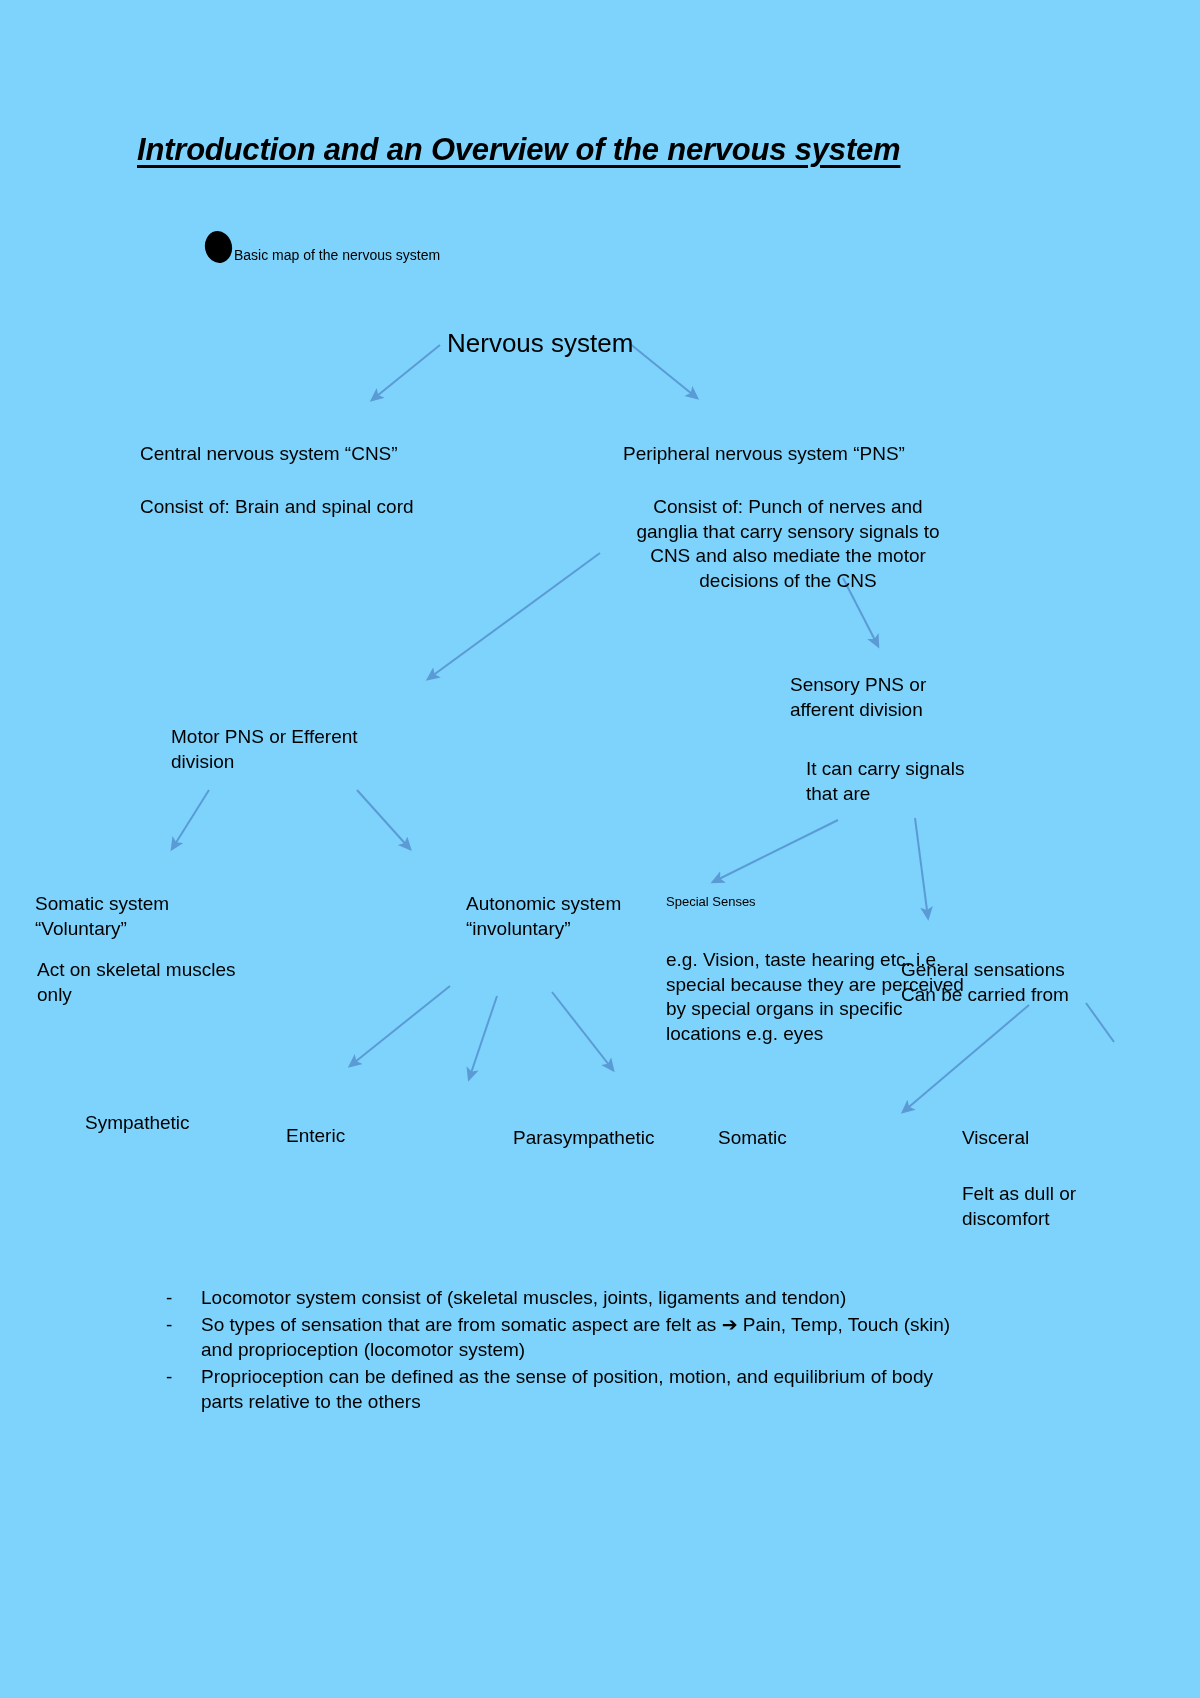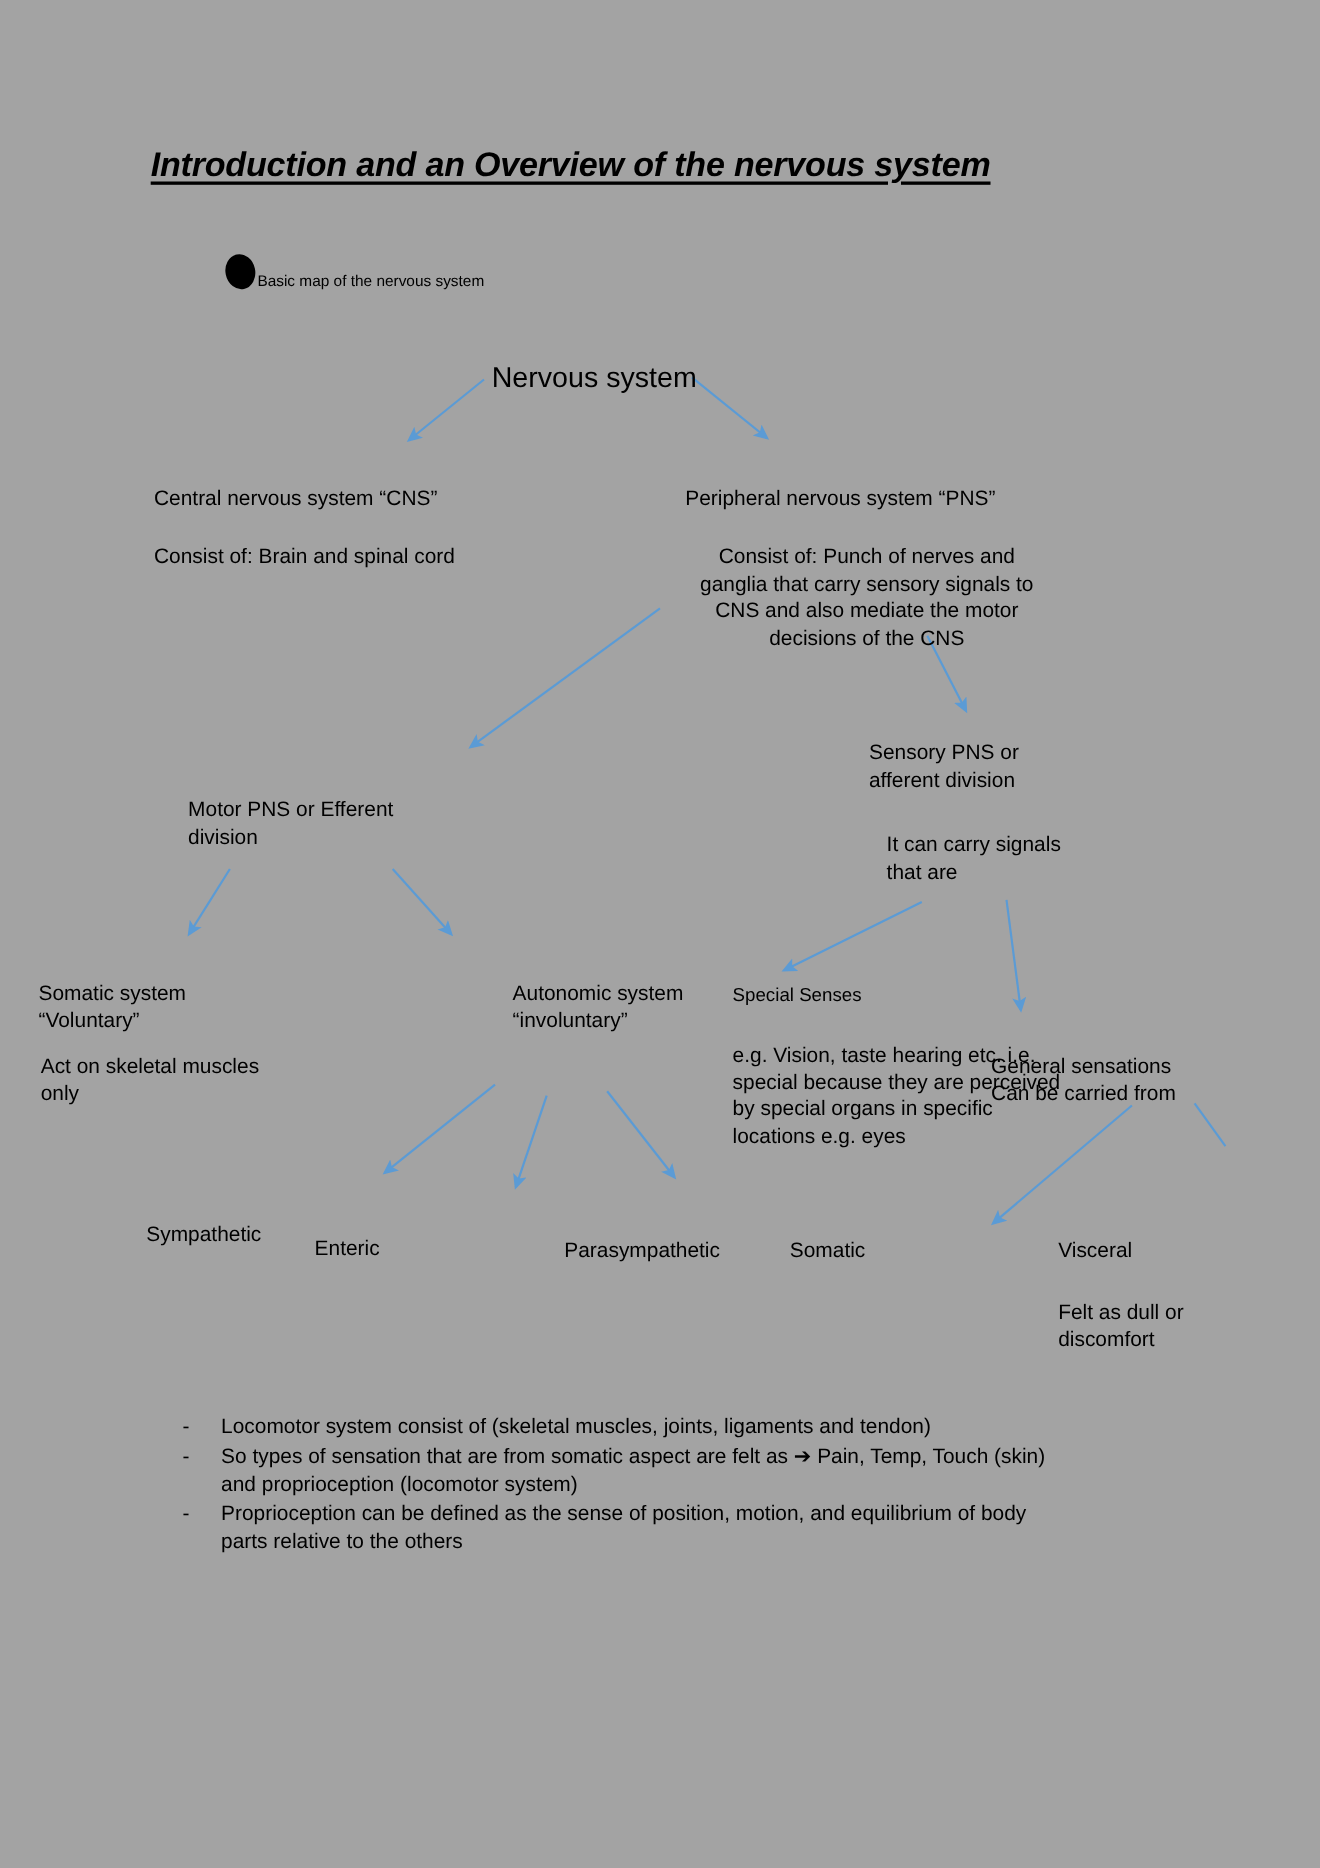--- a/index.html
+++ b/index.html
@@ -4,21 +4,21 @@
 <style>
   html, body {
     margin: 0;
     padding: 0;
     background: #ffffff;
   }
   #page {
     position: relative;
     width: 1200px;
     height: 1698px;
-    background: #a3a3a3;
+    background: #7dd3fc;
     font-family: "Liberation Sans", sans-serif;
     color: #000000;
     overflow: hidden;
   }
   .arrow-layer {
     position: absolute;
     left: 0;
     top: 0;
     width: 1200px;
     height: 1698px;
@@ -80,27 +80,27 @@
 
   
   #node-motor      { left: 171px; top: 725px; font-size: 19px; width: 230px; }
   #node-sensory    { left: 790px; top: 673px; font-size: 19px; width: 200px; }
   #node-carry      { left: 806px; top: 757px; font-size: 19px; width: 190px; }
 
   
   #node-somatic-sys   { left: 35px;  top: 876px; font-size: 19px; width: 210px; margin-top: 16px; }
   #node-somatic-act   { left: 37px;  top: 958px; font-size: 19px; width: 200px; }
   #node-autonomic     { left: 466px; top: 892px; font-size: 19px; width: 160px; }
-  #node-special       { left: 666px; top: 894px; font-size: 17px; white-space: nowrap; text-align: center; }
+  #node-special       { left: 666px; top: 894px; font-size: 13px; white-space: nowrap; text-align: center; }
   #node-special-desc  { left: 666px; top: 948px; font-size: 19px; width: 300px; }
   #node-general       { left: 901px; top: 958px; font-size: 19px; white-space: nowrap; }
   #node-general-desc  { left: 901px; top: 983px; font-size: 19px; white-space: nowrap; }
 
   
-  #node-sympathetic     { left: 85px;  top: 1111px; font-size: 19px; white-space: nowrap; margin-left: 48px; }
+  #node-sympathetic     { left: 85px;  top: 1111px; font-size: 19px; white-space: nowrap; }
   #node-enteric         { left: 286px; top: 1124px; font-size: 19px; white-space: nowrap; }
   #node-parasympathetic { left: 513px; top: 1126px; font-size: 19px; white-space: nowrap; }
   #node-somatic-leaf    { left: 718px; top: 1126px; font-size: 19px; white-space: nowrap; }
   #node-visceral-leaf   { left: 962px; top: 1126px; font-size: 19px; white-space: nowrap; text-align: right; }
 
   #node-somatic-leaf-desc  { left: 718px; top: 1182px; font-size: 19px; width: 250px; }
   #node-visceral-leaf-desc { left: 962px; top: 1182px; font-size: 19px; width: 135px; }
 
   
   #bullet-list {

